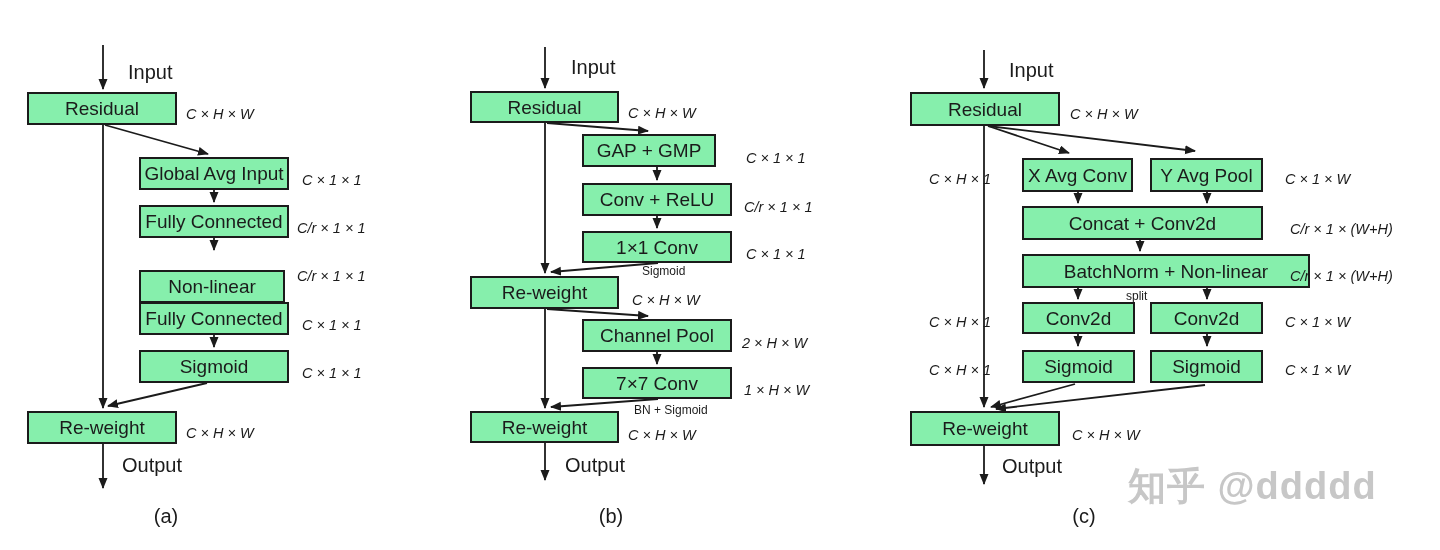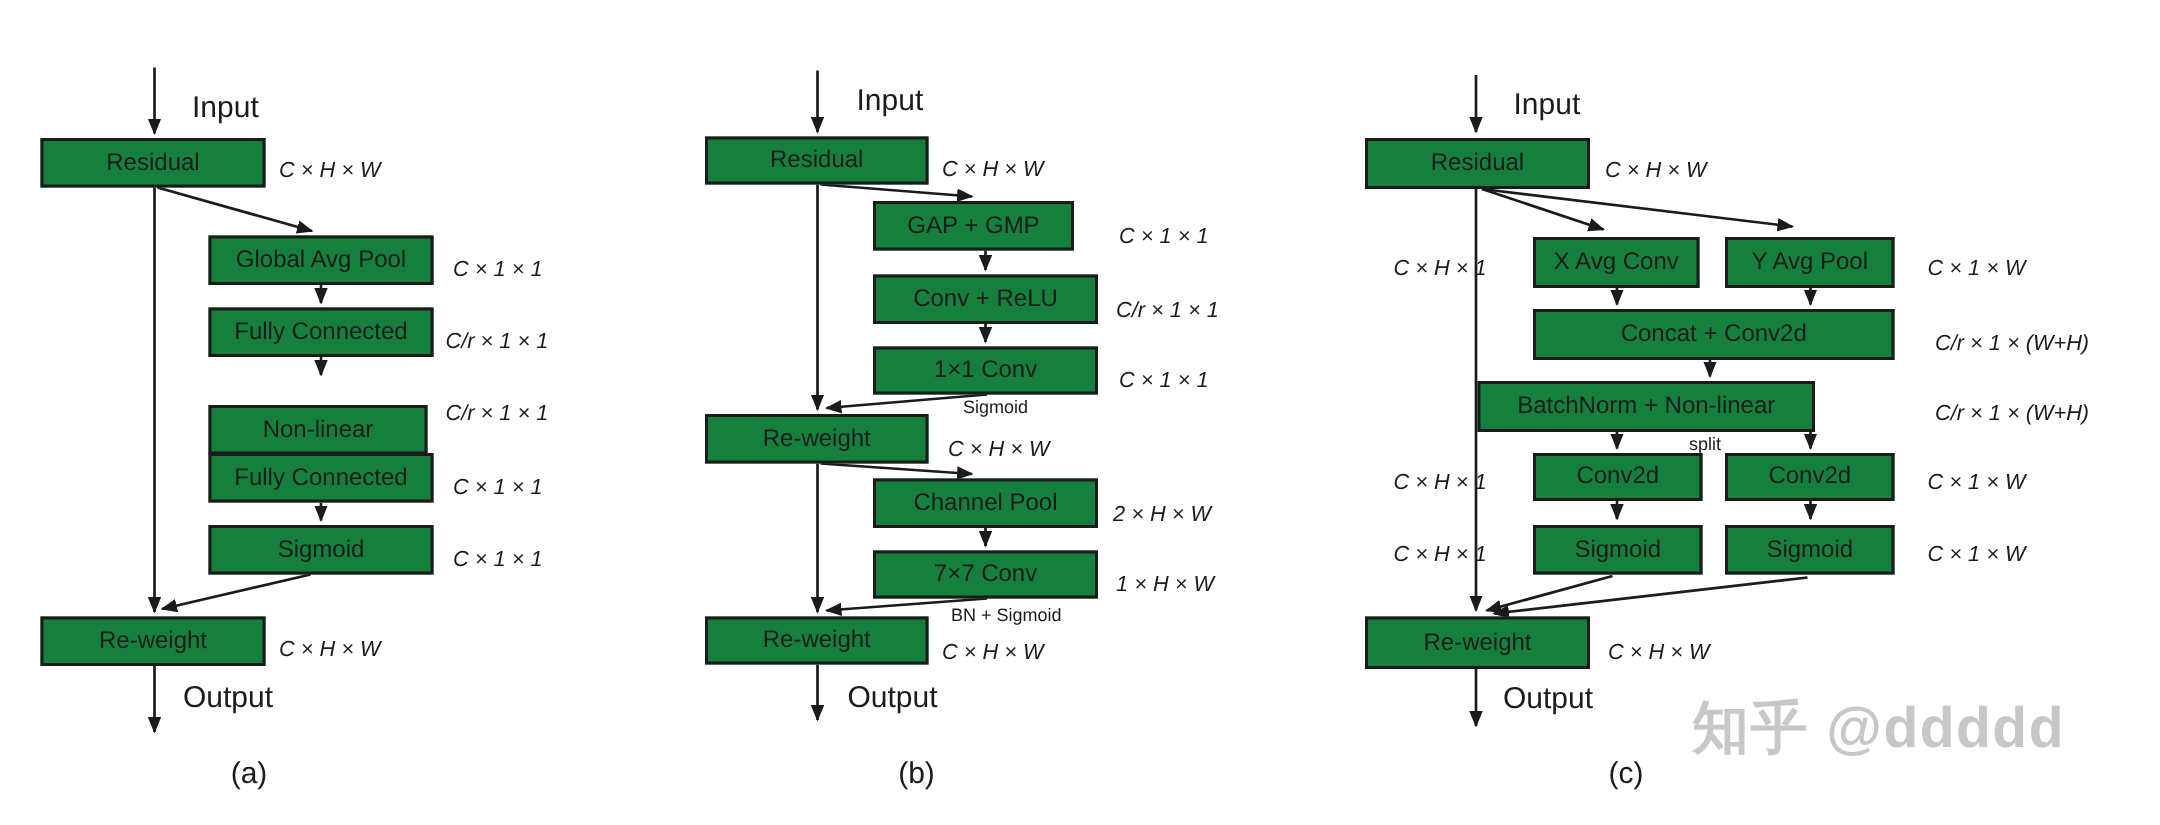--- a/index.html
+++ b/index.html
@@ -1,21 +1,21 @@
 <!DOCTYPE html>
 <html><head>
 <meta charset="utf-8">
 <style>
   html,body{margin:0;padding:0;background:#fff;}
   .canvas{position:relative;width:1440px;height:550px;background:#ffffff;overflow:hidden;
           font-family:"Liberation Sans","DejaVu Sans",sans-serif;color:#1b1b1b;}
   .canvas svg.wires{position:absolute;left:0;top:0;}
-  .box{position:absolute;box-sizing:border-box;border:2px solid #1b1b1b;background:#15803d;
+  .box{position:absolute;box-sizing:border-box;border:2px solid #1b1b1b;background:#86efac;
        display:flex;align-items:center;justify-content:center;
-       font-size:16px;line-height:1;white-space:nowrap;z-index:2;}
+       font-size:19px;line-height:1;white-space:nowrap;z-index:2;}
   .dim{position:absolute;font-style:italic;font-size:14.5px;line-height:16px;white-space:nowrap;z-index:3;}
   .iolabel{position:absolute;font-size:20px;line-height:18px;white-space:nowrap;z-index:3;}
   .note{position:absolute;font-size:12px;line-height:13px;white-space:nowrap;z-index:3;}
   .caption{position:absolute;font-size:20px;line-height:24px;width:40px;text-align:center;z-index:3;}
   .watermark{position:absolute;font-size:38px;font-weight:700;letter-spacing:1px;
              color:#c7c7c7;line-height:40px;white-space:nowrap;z-index:4;}
 </style>
 </head>
 <body>
 
@@ -65,21 +65,21 @@
       <line x1="1207" y1="334" x2="1207" y2="346" marker-end="url(#ah)"></line>
       <line x1="1075" y1="384" x2="991" y2="407" marker-end="url(#ah)"></line>
       <line x1="1205" y1="385" x2="996" y2="409" marker-end="url(#ah)"></line>
     </g>
   </svg>
 
   <div class="iolabel" style="left:128px;top:63px">Input</div>
   <div class="box" style="left:27px;top:92px;width:150px;height:33px">Residual</div>
   <div class="dim" style="left:186px;top:106px">C × H × W</div>
 
-  <div class="box" style="left:139px;top:157px;width:150px;height:33px">Global Avg Pool</div>
+  <div class="box" style="left:139px;top:157px;width:150px;height:33px">Global Avg Input</div>
   <div class="dim" style="left:302px;top:172px">C × 1 × 1</div>
   <div class="box" style="left:139px;top:205px;width:150px;height:33px">Fully Connected</div>
   <div class="dim" style="left:297px;top:220px">C/r × 1 × 1</div>
   <div class="box" style="left:139px;top:270px;width:146px;height:33px">Non-linear</div>
   <div class="dim" style="left:297px;top:268px">C/r × 1 × 1</div>
   <div class="box" style="left:139px;top:302px;width:150px;height:33px">Fully Connected</div>
   <div class="dim" style="left:302px;top:317px">C × 1 × 1</div>
   <div class="box" style="left:139px;top:350px;width:150px;height:33px">Sigmoid</div>
   <div class="dim" style="left:302px;top:365px">C × 1 × 1</div>
 
@@ -118,21 +118,21 @@
   <div class="box" style="left:910px;top:92px;width:150px;height:34px">Residual</div>
   <div class="dim" style="left:1070px;top:106px">C × H × W</div>
 
   <div class="dim" style="left:929px;top:171px">C × H × 1</div>
   <div class="box" style="left:1022px;top:158px;width:111px;height:34px">X Avg Conv</div>
   <div class="box" style="left:1150px;top:158px;width:113px;height:34px">Y Avg Pool</div>
   <div class="dim" style="left:1285px;top:171px">C × 1 × W</div>
 
   <div class="box" style="left:1022px;top:206px;width:241px;height:34px">Concat + Conv2d</div>
   <div class="dim" style="left:1290px;top:221px">C/r × 1 × (W+H)</div>
-  <div class="box" style="left:985px;top:254px;width:225px;height:34px">BatchNorm + Non-linear</div>
+  <div class="box" style="left:1022px;top:254px;width:288px;height:34px">BatchNorm + Non-linear</div>
   <div class="dim" style="left:1290px;top:268px">C/r × 1 × (W+H)</div>
   <div class="note" style="left:1126px;top:290px">split</div>
 
   <div class="dim" style="left:929px;top:314px">C × H × 1</div>
   <div class="box" style="left:1022px;top:302px;width:113px;height:32px">Conv2d</div>
   <div class="box" style="left:1150px;top:302px;width:113px;height:32px">Conv2d</div>
   <div class="dim" style="left:1285px;top:314px">C × 1 × W</div>
 
   <div class="dim" style="left:929px;top:362px">C × H × 1</div>
   <div class="box" style="left:1022px;top:350px;width:113px;height:33px">Sigmoid</div>

